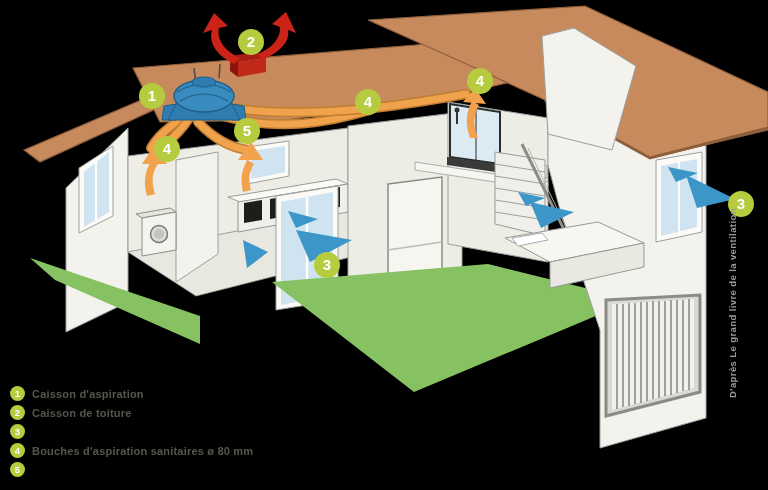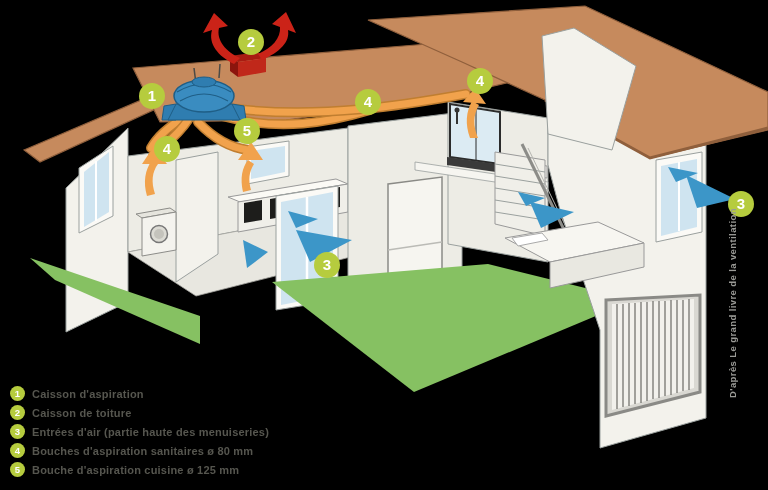--- a/index.html
+++ b/index.html
@@ -268,27 +268,25 @@
     <div class="legend-row">
       <span class="legend-bullet">1</span>
       <span class="legend-label">Caisson d'aspiration</span>
     </div>
     <div class="legend-row">
       <span class="legend-bullet">2</span>
       <span class="legend-label">Caisson de toiture</span>
     </div>
     <div class="legend-row">
       <span class="legend-bullet">3</span>
-      <span class="legend-label">Entrées d'air (partie haute des menuiseries)</span>
     </div>
     <div class="legend-row">
       <span class="legend-bullet">4</span>
       <span class="legend-label">Bouches d'aspiration sanitaires ø 80 mm</span>
     </div>
     <div class="legend-row">
       <span class="legend-bullet">5</span>
-      <span class="legend-label">Bouche d'aspiration cuisine ø 125 mm</span>
     </div>
   </div>
 
   <div class="credit">D'après Le grand livre de la ventilation</div>
 
 </div>
 
 </body></html>

